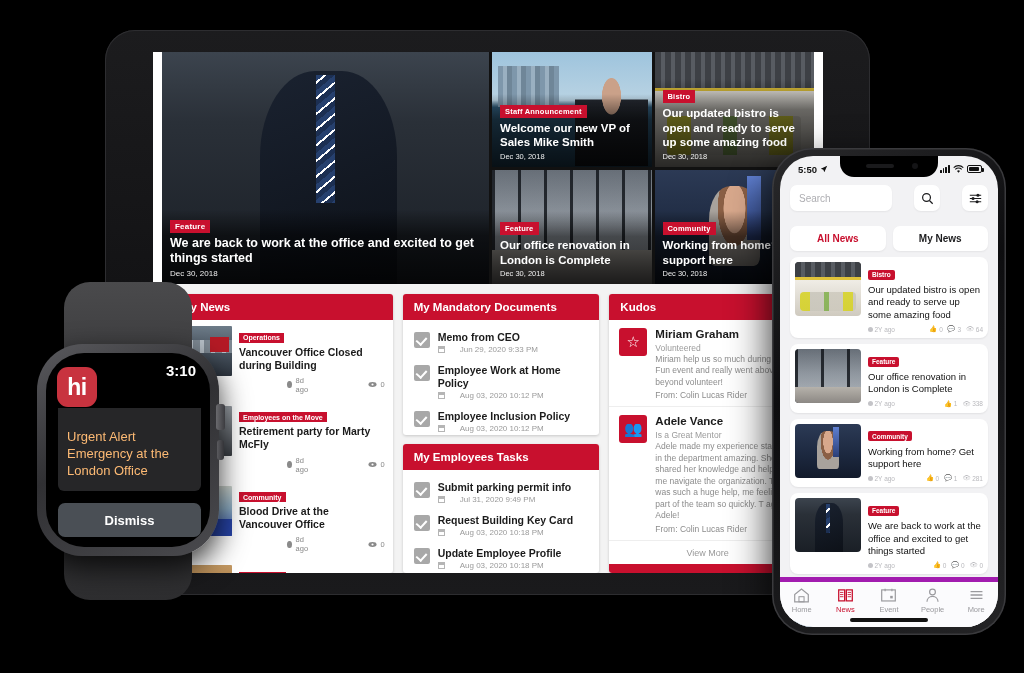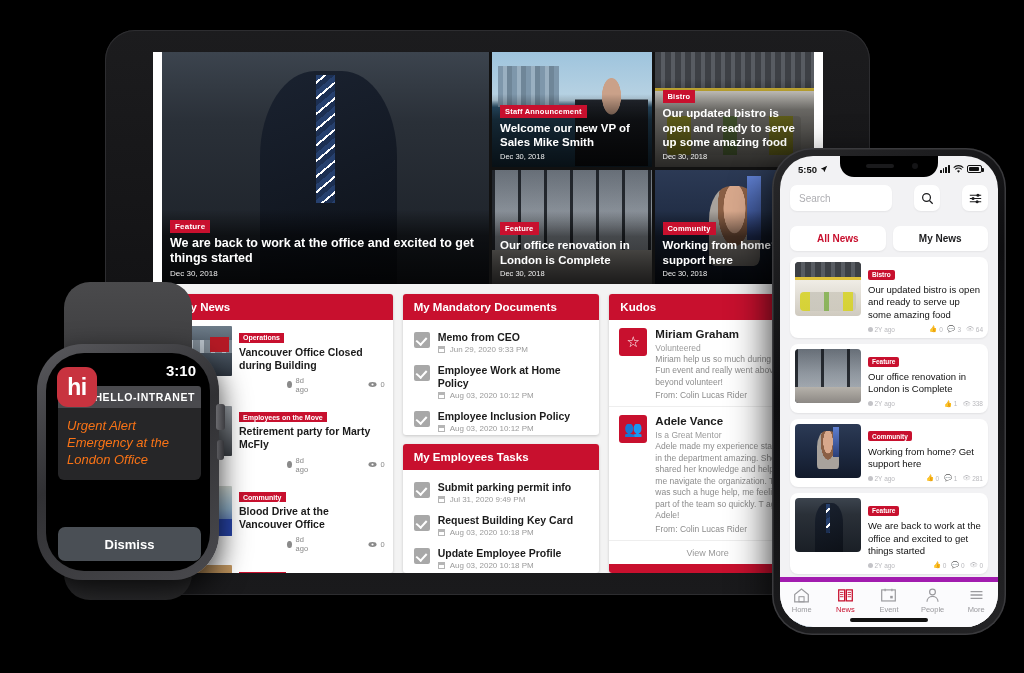--- a/index.html
+++ b/index.html
@@ -61,21 +61,21 @@
   .eyeico { width:9px; height:7px; display:inline-block; }
 
   
   .chk-item { display:flex; gap:8px; padding:5px 11px; align-items:flex-start; }
   .chk-box { width:16px; height:16px; flex:0 0 16px; background:#a8a8a8; border-radius:2px; position:relative; margin-top:1px; }
   .chk-box:after {
     content:""; position:absolute; left:4.5px; top:3px; width:5px; height:8px;
     border:solid #fff; border-width:0 2px 2px 0; transform:rotate(42deg);
   }
   .chk-t { font-size:10.5px; font-weight:700; color:#1b1b1b; line-height:1.2; }
-  .chk-d { font-size:8px; color:#9a9a9a; margin-top:1.5px; display:flex; align-items:center; gap:5px; }
+  .chk-d { font-size:8px; color:#9a9a9a; margin-top:1.5px; display:flex; align-items:center; gap:15px; }
   .calico { width:7px; height:7px; border:1px solid #b5b5b5; border-top-width:3px; display:inline-block; }
 
   
   .kudo { display:flex; gap:8px; padding:8px 10px 6px 10px; border-bottom:1px solid #eee; }
   .kudo-ico { width:28px; height:28px; flex:0 0 28px; background:#C8102E; border-radius:3px; display:flex; align-items:center; justify-content:center; color:#fff; font-size:15px; }
   .kudo-nm { font-size:11.5px; font-weight:700; color:#1b1b1b; }
   .kudo-sub { font-size:8.5px; color:#9a9a9a; margin-top:3px; }
   .kudo-txt { font-size:8.5px; color:#8c8c8c; line-height:1.35; margin-top:1px; }
   .kudo-from { font-size:8.5px; color:#8c8c8c; margin-top:2px; display:flex; justify-content:space-between; }
   .view-more { text-align:center; font-size:9px; color:#999; padding:7px 0 6px 0; }
@@ -125,32 +125,32 @@
   .nav-it { width:40px; display:flex; flex-direction:column; align-items:center; gap:2px; font-size:7.5px; color:#9a9a9e; }
   .nav-it.active { color:#C8102E; }
   .home-ind { position:absolute; left:50%; transform:translateX(-50%); bottom:5px; width:78px; height:4px; border-radius:2px; background:#111; }
 
   
   .watch { position:absolute; left:22px; top:282px; width:212px; height:318px; }
   .band { position:absolute; left:50%; transform:translateX(-50%); width:128px; background:#3a3a3c; }
   .band.top { top:0; height:110px; border-radius:26px 26px 8px 8px; background:linear-gradient(180deg,#4a4a4c,#38383a); }
   .band.bot { bottom:0; height:105px; border-radius:8px 8px 26px 26px; background:linear-gradient(180deg,#38383a,#2e2e30); }
   .watch-body {
-    position:absolute; left:15px; top:62px; width:182px; height:236px;
+    position:absolute; left:15px; top:62px; width:182px; height:212px;
     background:linear-gradient(150deg,#5a5a5e,#303033 45%,#4a4a4e);
     border-radius:46px; padding:9px;
     box-shadow:0 12px 30px rgba(0,0,0,.8);
   }
   .crown { position:absolute; right:-6px; top:60px; width:9px; height:26px; background:linear-gradient(90deg,#6a6a6e,#3c3c40); border-radius:3px; }
   .crown2 { position:absolute; right:-5px; top:96px; width:7px; height:20px; background:linear-gradient(90deg,#5a5a5e,#343438); border-radius:3px; }
   .watch-screen { width:100%; height:100%; background:#000; border-radius:38px; overflow:hidden; position:relative; padding:10px 9px 9px 9px; }
   .w-time { position:absolute; right:14px; top:9px; font-size:15px; font-weight:600; color:#fff; }
   .w-applogo { position:absolute; left:11px; top:14px; width:40px; height:40px; background:#C8333F; border-radius:11px; color:#fff; font-size:23px; font-weight:700; display:flex; align-items:center; justify-content:center; z-index:3; letter-spacing:-.5px; }
   .w-appname { position:absolute; left:12px; right:9px; top:33px; height:22px; background:#4a4a4e; border-radius:3px 3px 0 0; color:#fff; font-size:10.5px; font-weight:600; letter-spacing:.6px; display:flex; align-items:center; justify-content:flex-end; padding-right:6px; }
-  .w-msg { position:absolute; left:12px; right:9px; top:55px; background:#262628; border-radius:0 0 6px 6px; padding:9px 9px 12px 9px; color:#f97316; font-size:13px; line-height:1.32;font-style:italic; }
+  .w-msg { position:absolute; left:12px; right:9px; top:55px; background:#262628; border-radius:0 0 6px 6px; padding:20px 9px 12px 9px; color:#fdba74; font-size:13px; line-height:1.32; }
   .w-dismiss { position:absolute; left:12px; right:9px; bottom:10px; height:34px; background:#4a4f55; border-radius:7px; color:#fff; font-size:13px; font-weight:600; display:flex; align-items:center; justify-content:center; }
 
   
   .img-suit { background:
       linear-gradient(180deg,#3c444e 0%,#2a3038 30%,#1a1f26 100%); }
   .img-suit:before { content:""; position:absolute; left:30%; top:8%; width:42%; height:92%;
       background:linear-gradient(160deg,#1a2230,#0d1118); border-radius:40% 40% 0 0; }
   .img-suit:after { content:""; position:absolute; left:47%; top:10%; width:6%; height:55%;
       background:repeating-linear-gradient(140deg,#26406e 0 5px,#fff 5px 7px,#1c2f52 7px 12px); }
 
@@ -671,20 +671,19 @@
 
   <div class="watch">
     <div class="band top"></div>
     <div class="band bot"></div>
     <div class="watch-body">
       <div class="crown"></div>
       <div class="crown2"></div>
       <div class="watch-screen">
         <div class="w-time">3:10</div>
         <div class="w-applogo">hi</div>
-        <div class="w-appname">HELLO-INTRANET</div>
         <div class="w-msg">Urgent Alert Emergency at the London Office</div>
         <div class="w-dismiss">Dismiss</div>
       </div>
     </div>
   </div>
 
 </div>
 
 </body></html>

